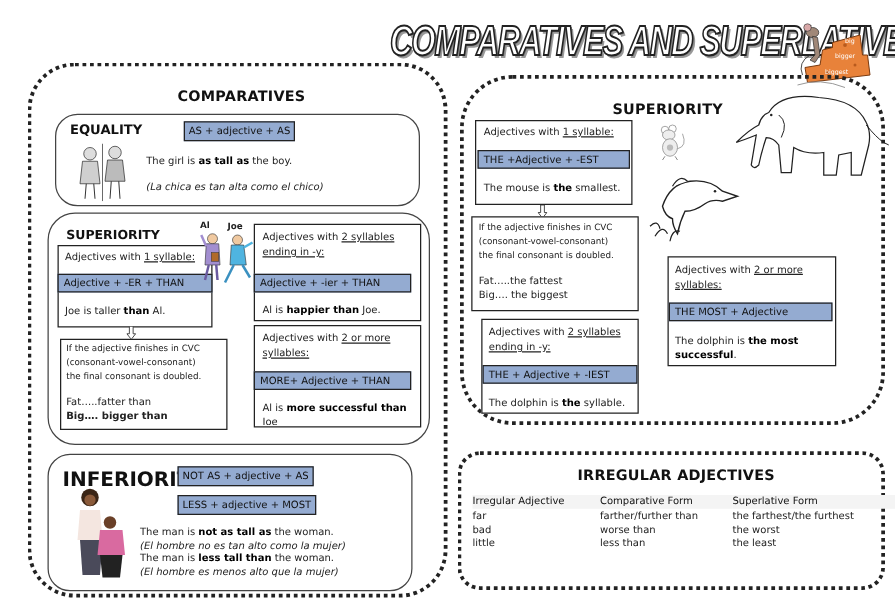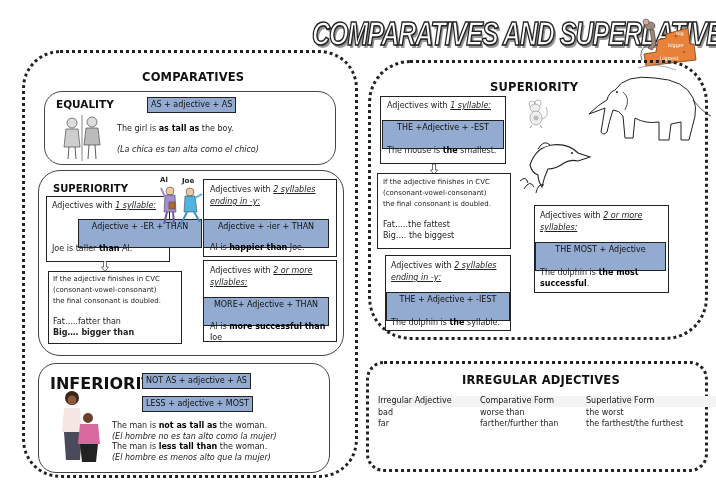--- a/index.html
+++ b/index.html
@@ -21,26 +21,26 @@
     .rounded-box { position: absolute; border: 1.3px solid #444; border-radius: 18px; background: #fff; }
     .rect-box { position: absolute; border: 1.2px solid #222; background: #fff; }
 
     .section-heading { position: absolute; font-family: "DejaVu Sans", sans-serif; font-weight: bold; font-size: 11.5px; color: #111; letter-spacing: 0.2px; }
     .sub-heading { position: absolute; font-weight: bold; font-size: 10.5px; color: #111; }
 
     .formula {
       position: absolute; background: #94abd1; border: 1.2px solid #222;
       font-size: 8px; color: #111; padding: 2px 3px; white-space: nowrap; line-height: 10px;
     }
-    .formula.wide { height: 29px; padding: 2px 4px; text-align: center; }
+    .formula.wide { height: 15px; padding: 2px 4px; }
 
     .txt { position: absolute; font-size: 8px; line-height: 11px; color: #222; white-space: nowrap; }
     .txt b { font-weight: bold; color: #000; }
     .it { font-style: italic; }
-    .u { text-decoration: underline; font-style: italic; }
+    .u { text-decoration: underline; }
 
     
     .irr-table { position: absolute; left: 378px; top: 396px; border-collapse: collapse; font-size: 8px; }
     .irr-table th { font-weight: normal; text-align: left; padding: 0 0 2px 0; color: #111; background: #f4f4f4; }
     .irr-table td { padding: 1px 0 1px 0; color: #222; }
     .irr-table .c1 { width: 102px; }
     .irr-table .c2 { width: 106px; }
     .irr-table .c3 { width: 130px; }
 
     
@@ -115,21 +115,21 @@
     <line x1="27" y1="28" x2="20" y2="42" stroke="#3a90c0" stroke-width="2"></line>
     <line x1="34" y1="28" x2="40" y2="38" stroke="#3a90c0" stroke-width="2"></line>
     <line x1="35" y1="14" x2="42" y2="10" stroke="#4fb4e0" stroke-width="2"></line>
   </svg>
 </div>
 
 <div class="rect-box" style="left:46px; top:196px; width:124px; height:66px;"></div>
 <div class="txt" style="left:52px; top:200px;">
   <span>Adjectives with </span><span class="u">1 syllable:</span>
 </div>
-<div class="formula wide" style="left:46px; top:219px; width:124px;margin-left:32px;">Adjective + -ER + THAN</div>
+<div class="formula wide" style="left:46px; top:219px; width:124px;">Adjective + -ER + THAN</div>
 <div class="txt" style="left:52px; top:243px;">
   <span>Joe is taller </span><b>than</b><span> Al.</span>
 </div>
 
 <div class="down-arrow" style="left:101px; top:261px;">
   <svg width="8" height="11" viewBox="0 0 8 11">
       <path d="M2.5 0 L5.5 0 L5.5 6 L7.5 6 L4 10.5 L0.5 6 L2.5 6 Z" fill="#fff" stroke="#333" stroke-width="0.7"></path>
     </svg>
 </div>
 
@@ -272,23 +272,28 @@
 <table class="irr-table">
   <thead>
     <tr>
       <th class="c1">Irregular Adjective</th>
       <th class="c2">Comparative Form</th>
       <th class="c3">Superlative Form</th>
     </tr>
   </thead>
   <tbody>
     <tr>
+      <td>far</td>
+      <td>farther/further than</td>
+      <td>the farthest/the furthest</td>
+    </tr>
+    <tr>
       <td>bad</td>
       <td>worse than</td>
       <td>the worst</td>
     </tr>
     <tr>
-      <td>far</td>
-      <td>farther/further than</td>
-      <td>the farthest/the furthest</td>
+      <td>little</td>
+      <td>less than</td>
+      <td>the least</td>
     </tr>
   </tbody>
 </table>
 
 </body></html>

